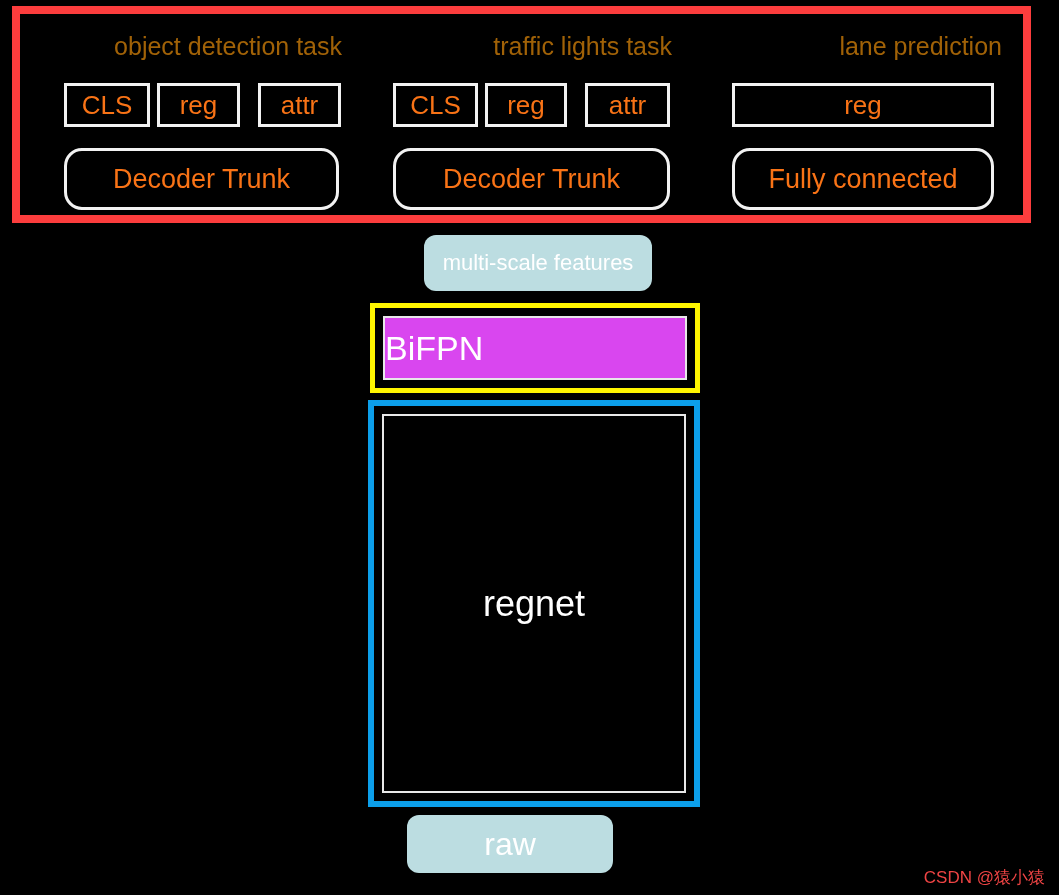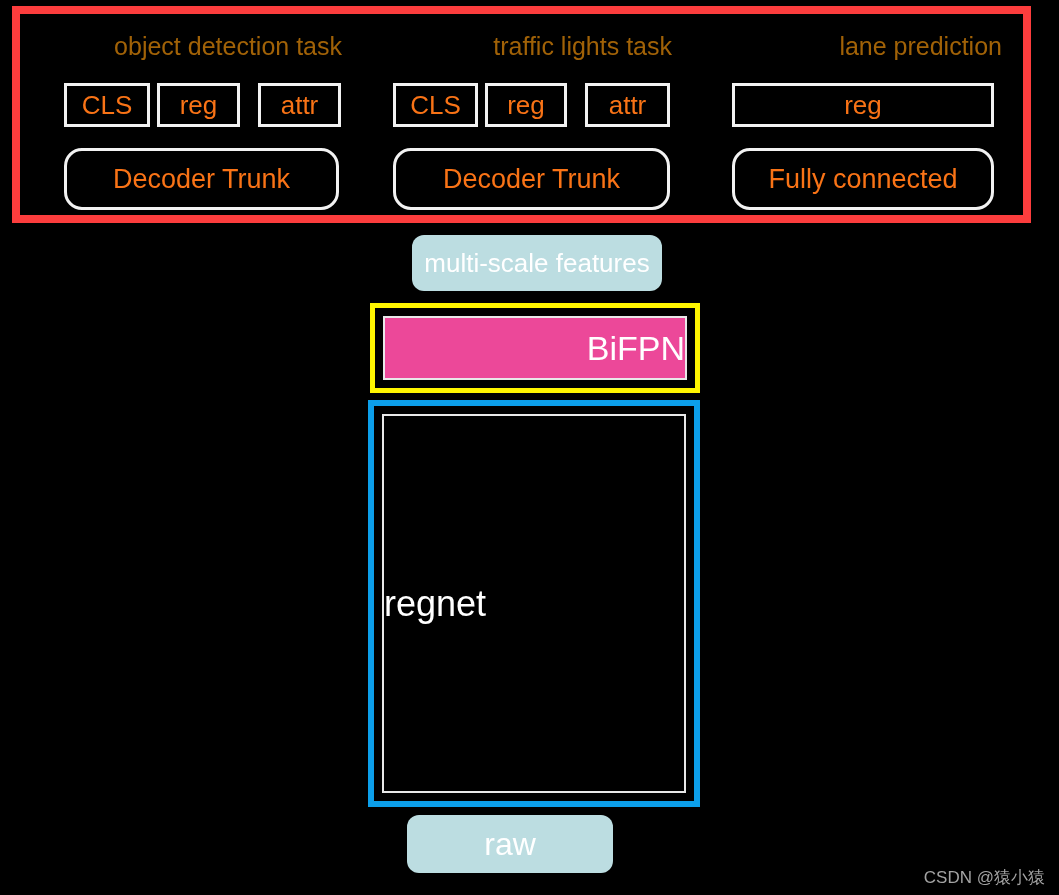--- a/index.html
+++ b/index.html
@@ -81,46 +81,46 @@
     position: absolute;
     background: #bcdde1;
     border-radius: 12px;
     color: #ffffff;
     display: flex;
     align-items: center;
     justify-content: center;
     white-space: nowrap;
   }
   #pill-msf {
-    left: 412px; top: 235px; width: 250px; height: 56px;
-    font-size: 26px;
+    left: 424px; top: 235px; width: 228px; height: 56px;
+    font-size: 22px;
   }
   #pill-raw {
     left: 407px; top: 815px; width: 206px; height: 58px;
     font-size: 32px;
   }
 
   
   #bifpn-outer {
     position: absolute;
     left: 370px; top: 303px;
     width: 330px; height: 90px;
     box-sizing: border-box;
     border: 5px solid #fff500;
     background: #000000;
   }
   #bifpn-inner {
     position: absolute;
     left: 8px; top: 8px; right: 8px; bottom: 8px;
     box-sizing: border-box;
     border: 2px solid #e8e8e8;
-    background: #ec4899;
-    display: flex;
-    align-items: center;
-    justify-content: flex-end;
+    background: #d946ef;
+    display: flex;
+    align-items: center;
+    justify-content: flex-start;
   }
   #bifpn-label {
     color: #ffffff;
     font-size: 34px;
     white-space: nowrap;
   }
 
   
   #regnet-outer {
     position: absolute;
@@ -131,34 +131,34 @@
     background: #000000;
   }
   #regnet-inner {
     position: absolute;
     left: 8px; top: 8px; right: 8px; bottom: 8px;
     box-sizing: border-box;
     border: 2px solid #e8e8e8;
     background: #000000;
     display: flex;
     align-items: center;
-    justify-content: flex-start;
+    justify-content: center;
   }
   #regnet-label {
     color: #ffffff;
     font-size: 36px;
     white-space: nowrap;
   }
 
   
   #watermark {
     position: absolute;
     right: 14px;
     bottom: 6px;
-    color: #a3a3a3;
+    color: #ef4444;
     font-size: 17px;
     white-space: nowrap;
   }
 </style>
 </head>
 <body>
 
 <div id="canvas">
 
   <div class="head-group"></div>

